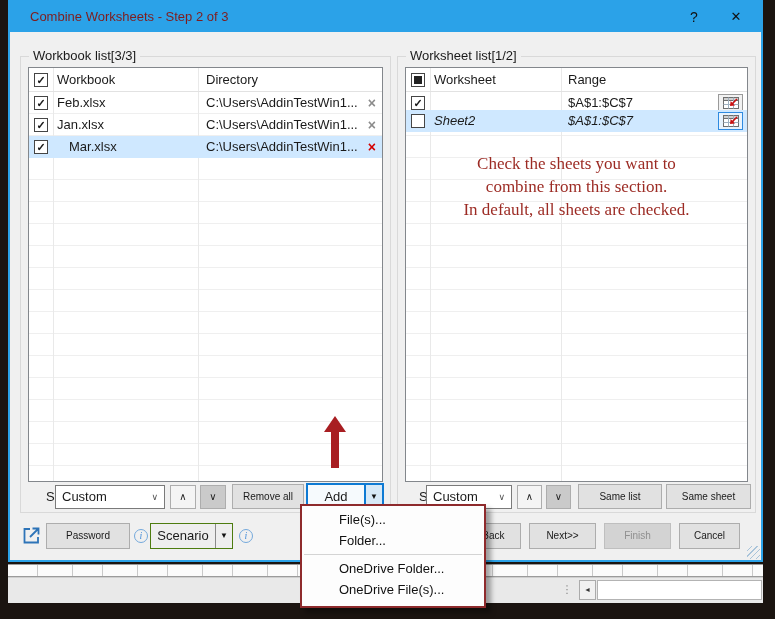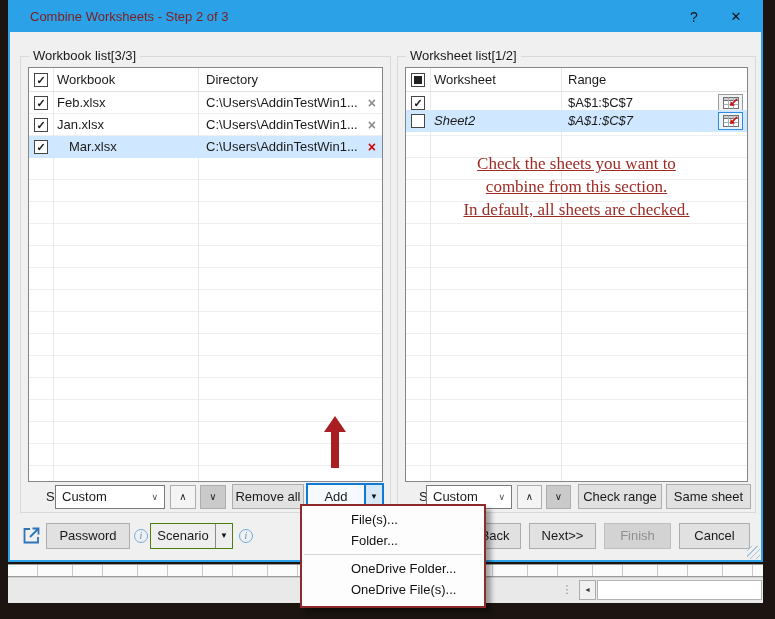--- a/index.html
+++ b/index.html
@@ -50,32 +50,32 @@
   .lheader .cb { top:5px; }
 
   .del { position:absolute; right:6px; top:0; line-height:22px; color:#8c8c8c; font-weight:bold; font-size:14px; }
   .lrow.sel .del { color:#d40000; }
 
   .rangebtn { position:absolute; right:4px; top:2px; width:25px; height:18px; background:#f2f2f2; border:1px solid #9a9a9a; text-align:center; padding-top:2px; }
   .rangebtn.hl { border:1px solid #2f8ae0; background:#e8f3fd; }
 
   
   .annotation { position:absolute; left:0; right:0; top:84px; text-align:center;
-    font-family:"Liberation Serif", serif; font-size:17px; line-height:23px; color:#9c2b24;text-decoration:underline; }
+    font-family:"Liberation Serif", serif; font-size:17px; line-height:23px; color:#9c2b24; }
   .red-arrow { position:absolute; left:311px; top:414px; width:28px; height:53px; }
   .red-arrow .head { width:0; height:0; margin:0 auto; border-left:11px solid transparent; border-right:11px solid transparent; border-bottom:16px solid #a81e22; }
   .red-arrow .stem { width:8px; height:36px; margin:0 auto; background:#a81e22; }
 
   
   .srlabel { position:absolute; top:481px; height:27px; line-height:27px;margin-left:24px; }
   .combo { position:absolute; top:483px; height:24px; background:#fff; border:1px solid #7a7a7a; line-height:22px; padding-left:6px; }
   .combo .chev { position:absolute; right:6px; top:0; color:#505050; font-size:9px; line-height:22px; }
   .sqbtn { position:absolute; top:483px; width:26px; height:24px; border:1px solid #adadad; background:#f4f4f4; text-align:center; line-height:22px; font-size:10px; color:#222; }
   .sqbtn.dark { background:#cacaca; }
-  .btn { position:absolute; height:25px; background:#e1e1e1; border:1px solid #adadad; text-align:center; line-height:23px; font-size:13px; color:#1a1a1a; }
+  .btn { position:absolute; height:25px; background:#e1e1e1; border:1px solid #adadad; text-align:center; line-height:23px; font-size:10px; color:#1a1a1a; }
   .btn.top { top:482px; }
   .btn.foot { top:521px; height:26px; line-height:24px;text-align:center; }
   .btn.disabled { background:#d3d3d3; border-color:#bfbfbf; color:#8f8f8f; }
 
   .addsplit { position:absolute; left:296px; top:481px; width:78px; height:27px; border:2px solid #0e7ad3; background:#f6fafd; display:flex; }
   .addsplit .main { flex:1; text-align:center; line-height:23px; }
   .addsplit .arrow { width:18px; border-left:2px solid #0e7ad3; background:#d7e9f7; text-align:center; line-height:23px; font-size:8px; color:#111; }
 
   .scsplit { position:absolute; left:140px; top:521px; width:83px; height:26px; border:1px solid #4d7c0f; background:#eeeeee; display:flex; }
   .scsplit .main { flex:1; text-align:center; line-height:24px; }
@@ -83,21 +83,21 @@
 
   .infoicon { position:absolute; top:527px; width:14px; height:14px; border:1px solid #74a9dc; border-radius:50%; color:#4a90d9; font-size:10px; line-height:12px; text-align:center; font-family:"Liberation Serif", serif; font-style:italic; }
   .exticon { position:absolute; left:12px; top:524px; width:19px; height:19px; }
 
   .grip { position:absolute; right:1px; bottom:1px; width:13px; height:13px;
     background:repeating-linear-gradient(135deg, transparent 0 3px, #a9c4da 3px 4px); }
 
   
   .menu { position:absolute; left:300px; top:504px; width:186px; height:104px; background:#fdfdfd;
     border:2px solid #8e2a2c; box-shadow:5px 5px 5px rgba(0,0,0,0.35); z-index:50; padding-top:3px; }
-  .mitem { height:21px; line-height:21px; padding-left:49px; font-size:13px; color:#111; white-space:nowrap; }
+  .mitem { height:21px; line-height:21px; padding-left:37px; font-size:13px; color:#111; white-space:nowrap; }
   .msep { height:1px; background:#d4d4d4; margin:3px 2px 3px 2px; }
 </style>
 </head>
 <body>
 
 <div class="page">
 
   <div class="xl-cellrow"></div>
   <div class="xl-band"></div>
   <div class="xl-dots">⋮</div>
@@ -224,41 +224,41 @@
       </div>
     </div>
 
     <span class="srlabel" style="left:385px;">Sort:</span>
     <div class="combo" style="left:416px;width:86px;">
       <span>Custom</span>
       <span class="chev">∨</span>
     </div>
     <div class="sqbtn" style="left:507px;width:25px;">∧</div>
     <div class="sqbtn dark" style="left:536px;width:25px;">∨</div>
-    <div class="btn top" style="left:568px;width:84px;">Check range</div>
+    <div class="btn top" style="left:568px;width:84px;">Same list</div>
     <div class="btn top" style="left:656px;width:85px;">Same sheet</div>
 
     <span class="exticon">
       <svg width="19" height="19" viewBox="0 0 19 19">
         <path d="M8 3 H2.5 V16.5 H16 V11" fill="none" stroke="#2e74b8" stroke-width="1.8"></path>
         <path d="M8 11 L16 3 M10.5 2.5 H16.5 V8.5" fill="none" stroke="#2e74b8" stroke-width="1.8"></path>
       </svg>
     </span>
     <div class="btn foot" style="left:36px;width:84px;">Password</div>
     <div class="infoicon" style="left:124px;">i</div>
     <div class="scsplit">
       <div class="main">Scenario</div>
       <div class="arrow">▼</div>
     </div>
     <div class="infoicon" style="left:229px;">i</div>
 
     <div class="btn foot" style="left:444px;width:67px;">&lt;&lt;Back</div>
     <div class="btn foot" style="left:519px;width:67px;">Next&gt;&gt;</div>
     <div class="btn foot disabled" style="left:594px;width:67px;">Finish</div>
-    <div class="btn foot" style="left:669px;width:71px;">Cancel</div>
+    <div class="btn foot" style="left:669px;width:61px;">Cancel</div>
 
     <div class="grip"></div>
   </div>
 
   <div class="menu">
     <div class="mitem">File(s)...</div>
     <div class="mitem">Folder...</div>
     <div class="msep"></div>
     <div class="mitem">OneDrive Folder...</div>
     <div class="mitem">OneDrive File(s)...</div>

